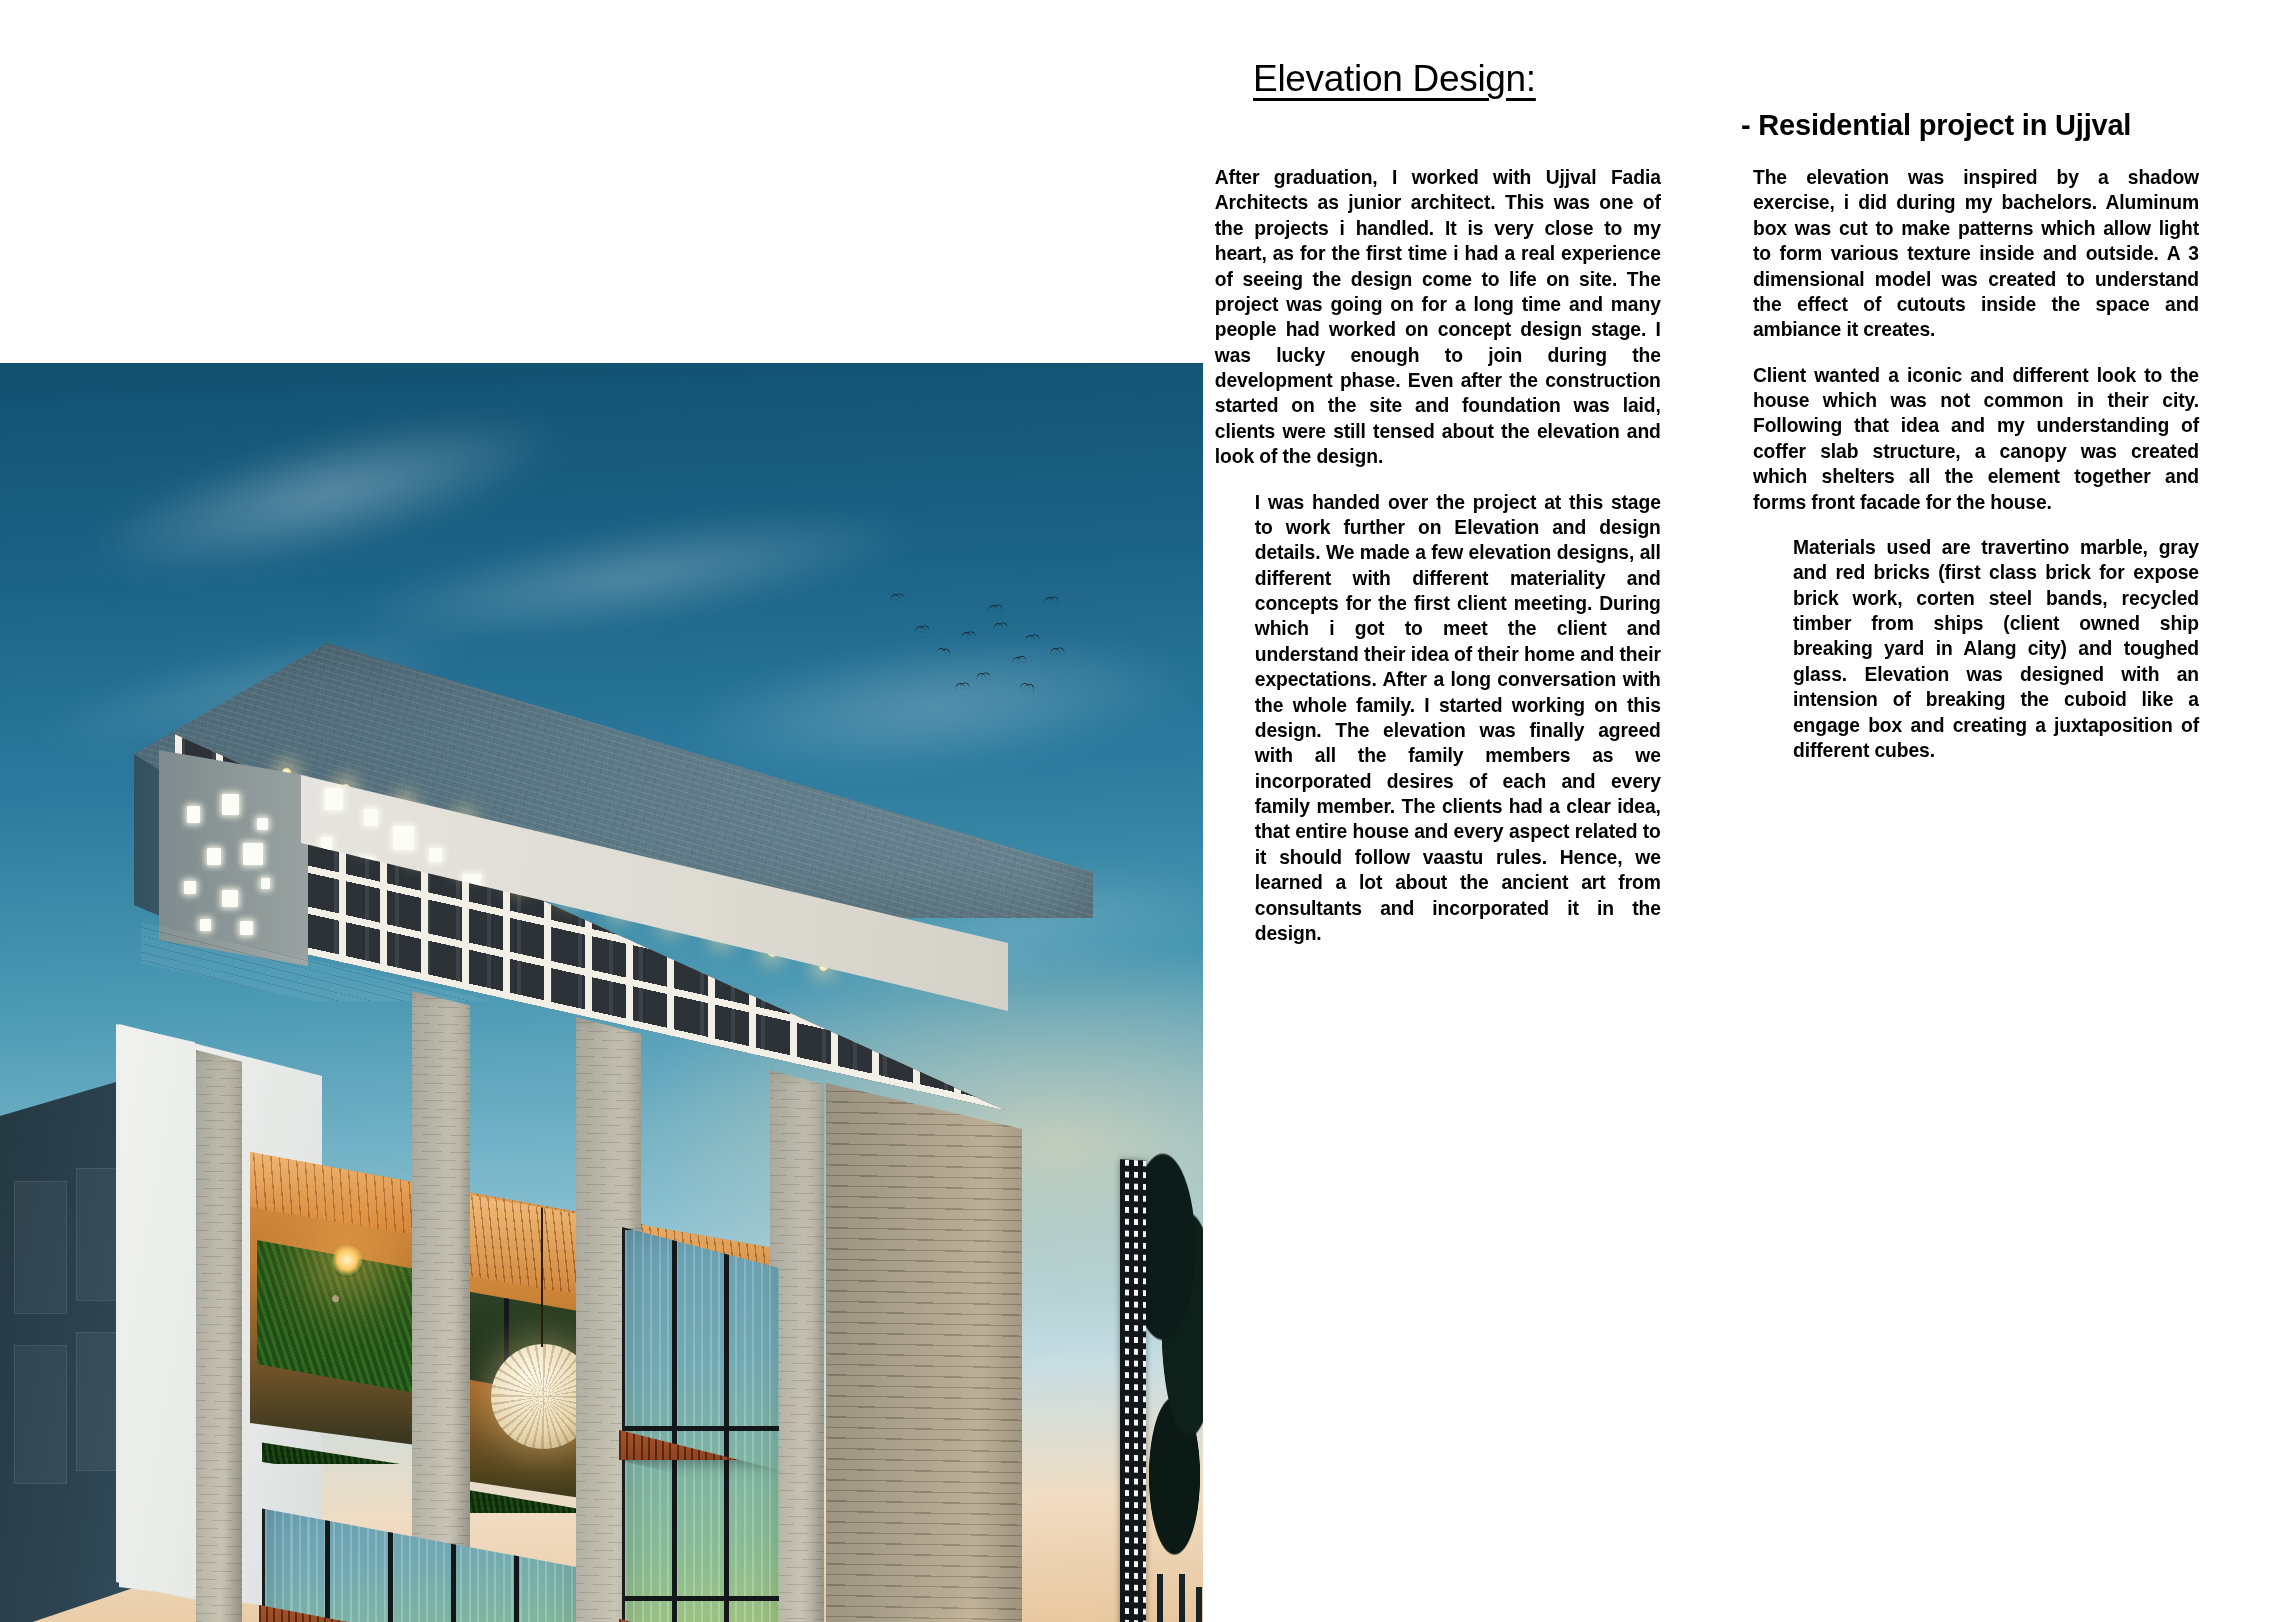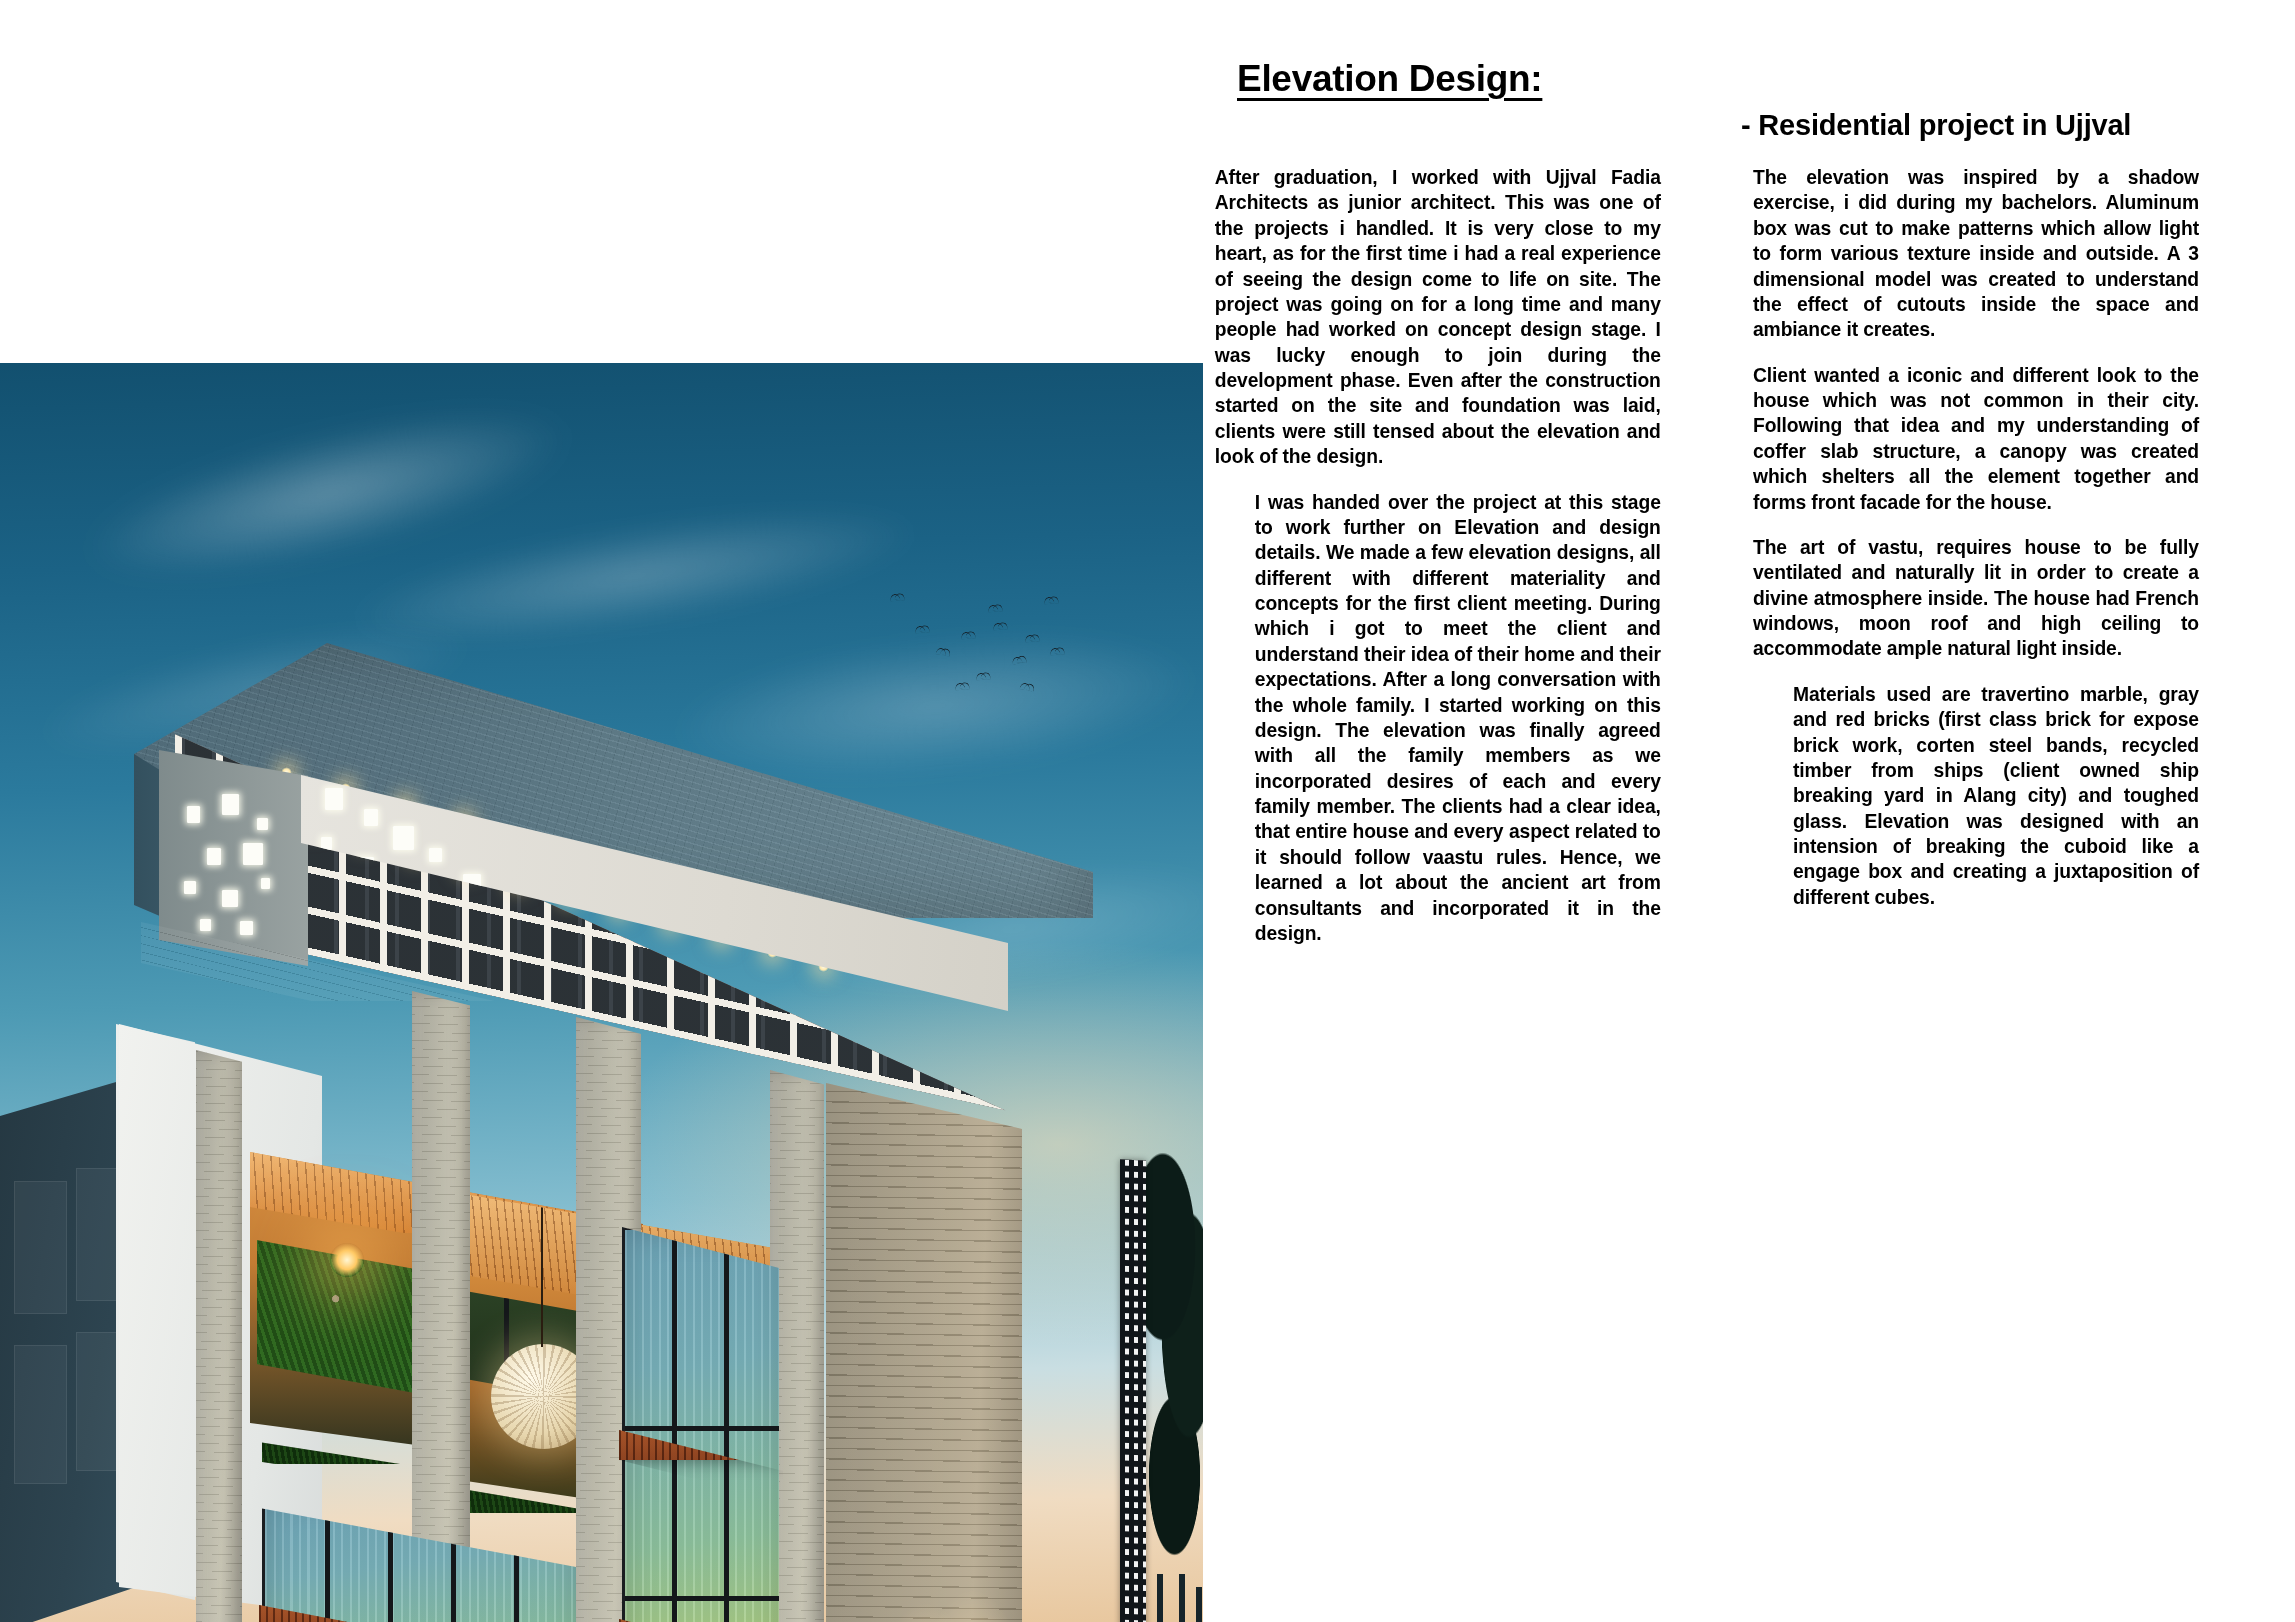--- a/index.html
+++ b/index.html
@@ -321,22 +321,22 @@
   }
 
   
   #text-pane {
     position: absolute;
     left: 1203px; top: 0;
     width: 1093px; height: 1623px;
     background: #ffffff;
   }
   #heading {
-    position: absolute; left: 34px; top: 33px;
-    font-size: 37px; font-weight: 700; letter-spacing: -0.3px;
+    position: absolute; left: 50px; top: 33px;
+    font-size: 37px; font-weight: 400; letter-spacing: -0.3px;
     text-decoration: underline;
     text-underline-offset: 6.5px;
     text-decoration-thickness: 2.6px;
     white-space: nowrap;
   }
   #subheading {
     position: absolute; left: 538px; top: 85px;
     font-size: 29px; font-weight: 700; letter-spacing: -0.2px;
     white-space: nowrap;
   }
@@ -528,18 +528,17 @@
   <h2 id="subheading">-  Residential project in Ujjval</h2>
 
   <div class="col-text" id="col-left">
     <p>After graduation, I worked with Ujjval Fadia Architects as junior architect. This was one of the projects i handled. It is very close to my heart, as for the first time i had a real experience of seeing the design come to life on site. The project was going on for a long time and many people had worked on concept design stage. I was lucky enough to join during the development phase. Even after the construction started on the site and foundation was laid, clients were still tensed about the elevation and look of the design.</p>
     <p>I was handed over the project at this stage to work further on Elevation and design details. We made a few elevation designs, all different with different materiality and concepts for the first client meeting. During which i got to meet the client and understand their idea of their home and their expectations. After a long conversation with the whole family. I started working on this design. The elevation was finally agreed with all the family members as we incorporated desires of each and every family member. The clients had a clear idea, that entire house and every aspect related to it should follow vaastu rules. Hence, we learned a lot about the ancient art from consultants and incorporated it in the design.</p>
   </div>
 
   <div class="col-text" id="col-right">
     <p>The elevation was inspired by a shadow exercise, i did during my bachelors. Aluminum box was cut to make patterns which allow light to form various texture inside and outside. A 3 dimensional model was created to understand the effect of cutouts inside the space and ambiance it creates.</p>
     <p>Client wanted a iconic and different look to the house which was not common in their city. Following that idea and my understanding of coffer slab structure, a canopy was created which shelters all the element together and forms front facade for the house.</p>
-    <p>The art of vastu, requires house to be fully ventilated and naturally lit in order to create a divine atmosphere inside. The house had French windows, moon roof and high ceiling to accommodate ample natural light inside.</p>
     <p>Materials used are travertino marble, gray and red bricks (first class brick for expose brick work, corten steel bands, recycled timber from ships (client owned ship breaking yard in Alang city) and toughed glass. Elevation was designed with an intension of breaking the cuboid like a engage box and creating a juxtaposition of different cubes.</p>
   </div>
 
 </section>
 
 
 </body></html>

